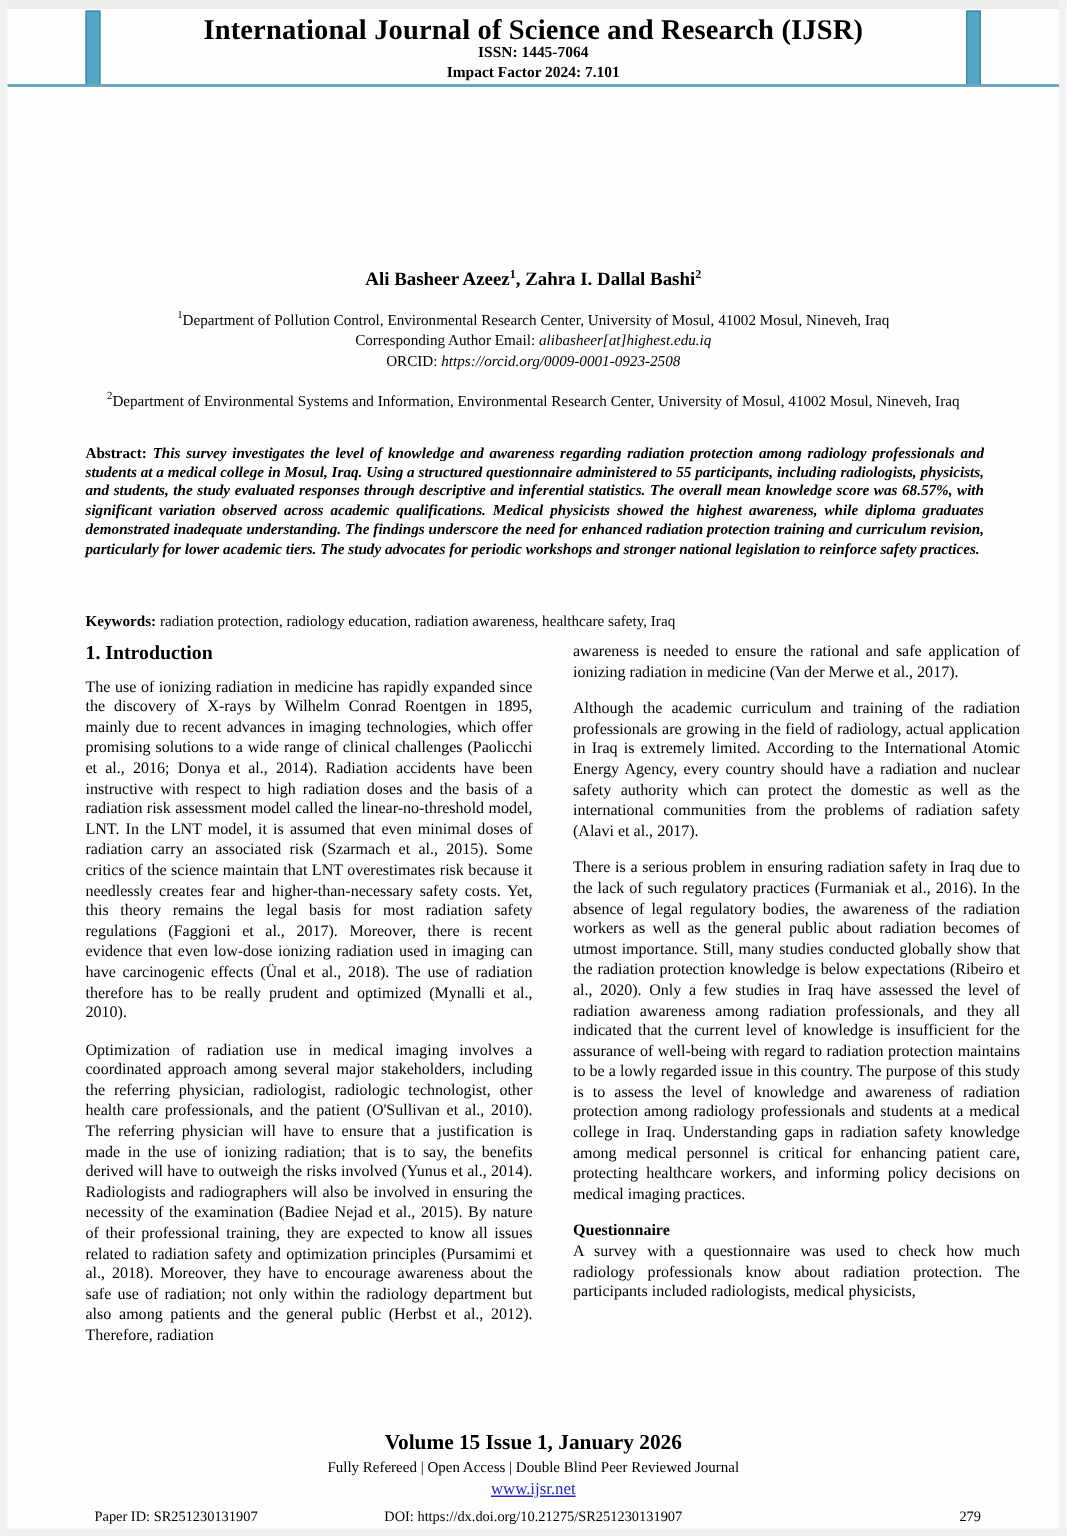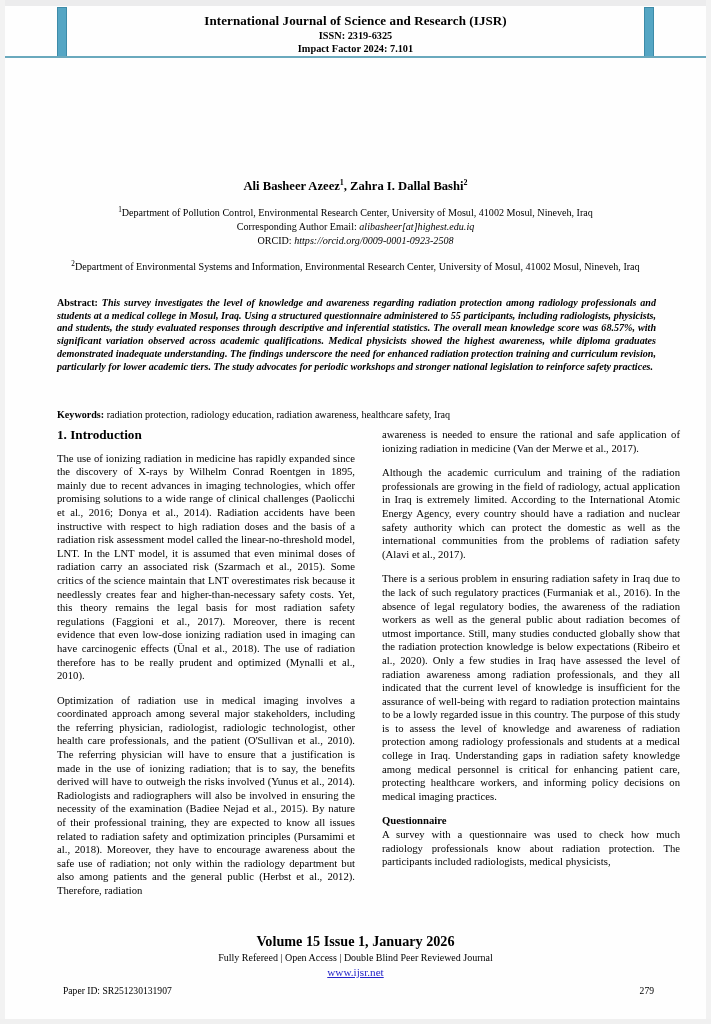--- a/index.html
+++ b/index.html
@@ -52,21 +52,21 @@
   .header {
     position: absolute;
     top: 6px;
     left: 5px;
     right: 5px;
     height: 50px;
     text-align: center;
   }
   .journal-title {
     font-weight: bold;
-    font-size: 13px;
+    font-size: 19px;
     line-height: 17px;
     padding-top: 6px;
     letter-spacing: 0.1px;
   }
   .journal-issn, .journal-if {
     font-weight: bold;
     font-size: 10.3px;
     line-height: 13px;
   }
   .hrule {
@@ -192,21 +192,21 @@
   .col p {
     margin: 0 0 11px 0;
     text-align: justify;
     hyphens: none;
   }
   .col p.tight { margin-bottom: 0; }
 
   
   .footer {
     position: absolute;
-    bottom: 23px;
+    bottom: 2px;
     left: 5px;
     right: 5px;
     text-align: center;
   }
   .foot-vol {
     font-weight: bold;
     font-size: 14.2px;
     line-height: 18px;
   }
   .foot-ref {
@@ -249,21 +249,21 @@
 
 <div class="page">
 
   <div class="top-strip"></div>
   <div class="left-edge"></div>
   <div class="right-edge"></div>
   <div class="bottom-strip"></div>
 
   <div class="header">
     <div class="journal-title">International Journal of Science and Research (IJSR)</div>
-    <div class="journal-issn">ISSN: 2319-6325</div>
+    <div class="journal-issn">ISSN: 1445-7064</div>
     <div class="journal-if">Impact Factor 2024: 7.101</div>
   </div>
   <div class="blue-bar left"></div>
   <div class="blue-bar right"></div>
   <div class="hrule"></div>
 
 
   <div class="authors">
     <span>Ali Basheer Azeez</span><sup>1</sup><span>, Zahra I. Dallal Bashi</span><sup>2</sup>
   </div>
@@ -299,17 +299,18 @@
     <div class="sub-head">Questionnaire</div>
     <p class="tight">A survey with a questionnaire was used to check how much radiology professionals know about radiation protection. The participants included radiologists, medical physicists,</p>
   </div>
 
   <div class="footer">
     <div class="foot-vol">Volume 15 Issue 1, January 2026</div>
     <div class="foot-ref">Fully Refereed | Open Access | Double Blind Peer Reviewed Journal</div>
     <div class="foot-url">www.ijsr.net</div>
     <div class="foot-row">
       <span class="foot-paperid">Paper ID: SR251230131907</span>
+      <span class="foot-doi">DOI: https://dx.doi.org/10.21275/SR251230131907</span>
       <span class="foot-page">279</span>
     </div>
   </div>
 
 </div>
 
 </body></html>

